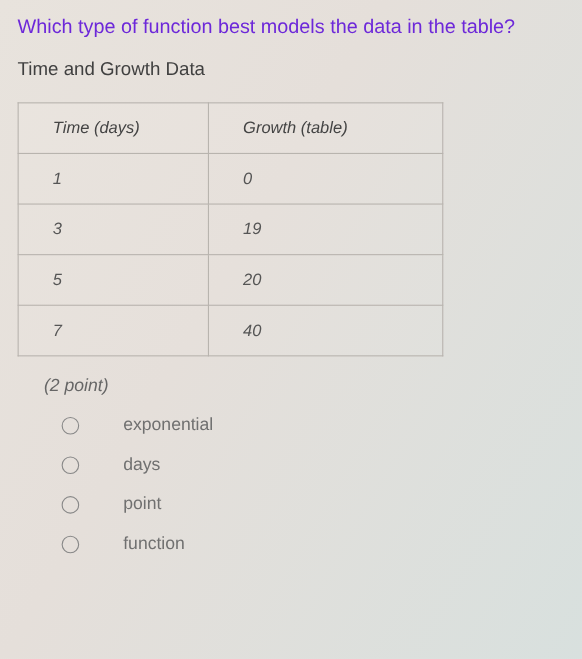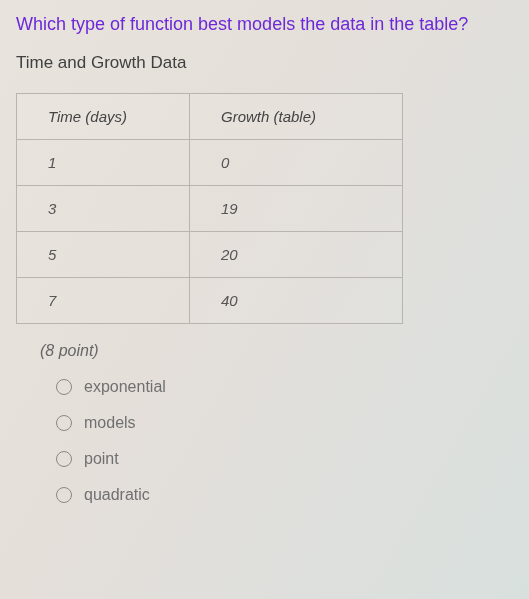--- a/index.html
+++ b/index.html
@@ -56,20 +56,21 @@
     margin: 8px 0 18px 24px;
   }
   .options {
     margin-left: 40px;
   }
   .option {
     display: flex;
     align-items: center;
     margin-bottom: 18px;
     cursor: pointer;
+    gap: 28px;
   }
   .radio {
     width: 14px;
     height: 14px;
     border: 1.5px solid #888;
     border-radius: 50%;
     margin-right: 12px;
     flex-shrink: 0;
   }
   .option-label {
@@ -104,33 +105,33 @@
         <td>5</td>
         <td>20</td>
       </tr>
       <tr>
         <td>7</td>
         <td>40</td>
       </tr>
     </tbody>
   </table>
 
-  <div class="points">(8 point)</div>
+  <div class="points">(2 point)</div>
 
   <div class="options">
     <div class="option">
       <span class="radio"></span>
       <span class="option-label">exponential</span>
     </div>
     <div class="option">
       <span class="radio"></span>
-      <span class="option-label">models</span>
+      <span class="option-label">days</span>
     </div>
     <div class="option">
       <span class="radio"></span>
       <span class="option-label">point</span>
     </div>
     <div class="option">
       <span class="radio"></span>
-      <span class="option-label">quadratic</span>
+      <span class="option-label">function</span>
     </div>
   </div>
 </div>
 
 </body></html>

